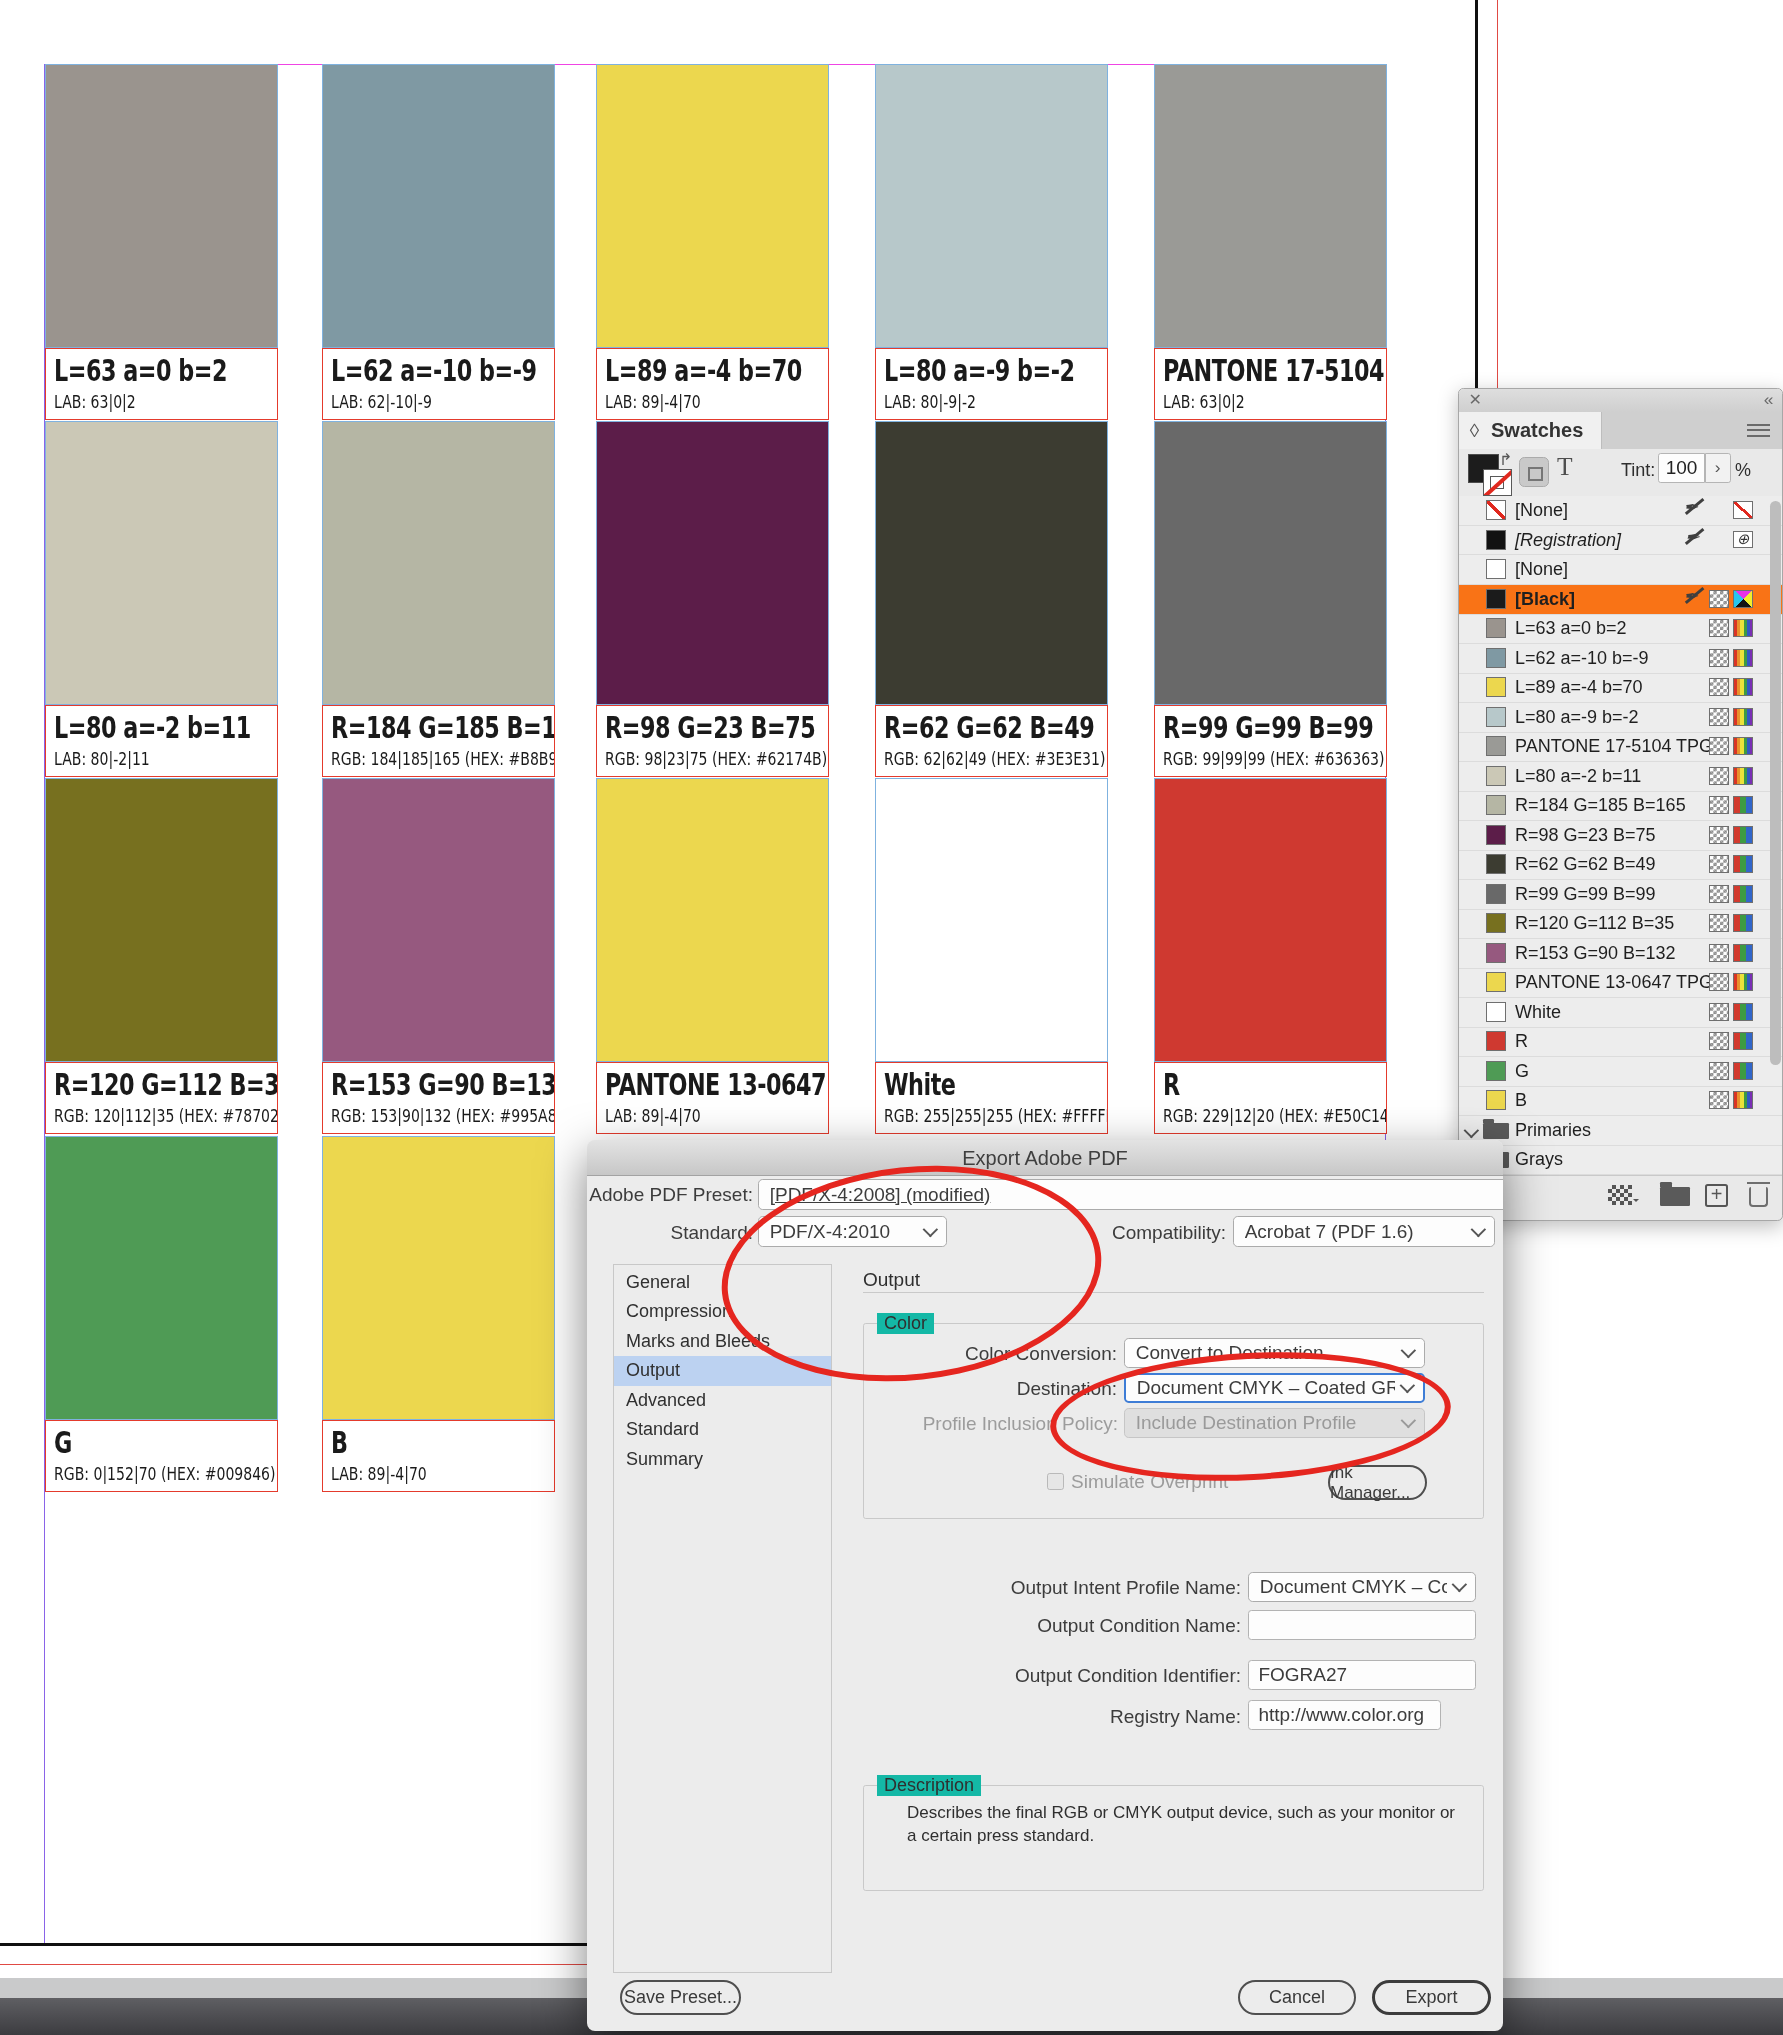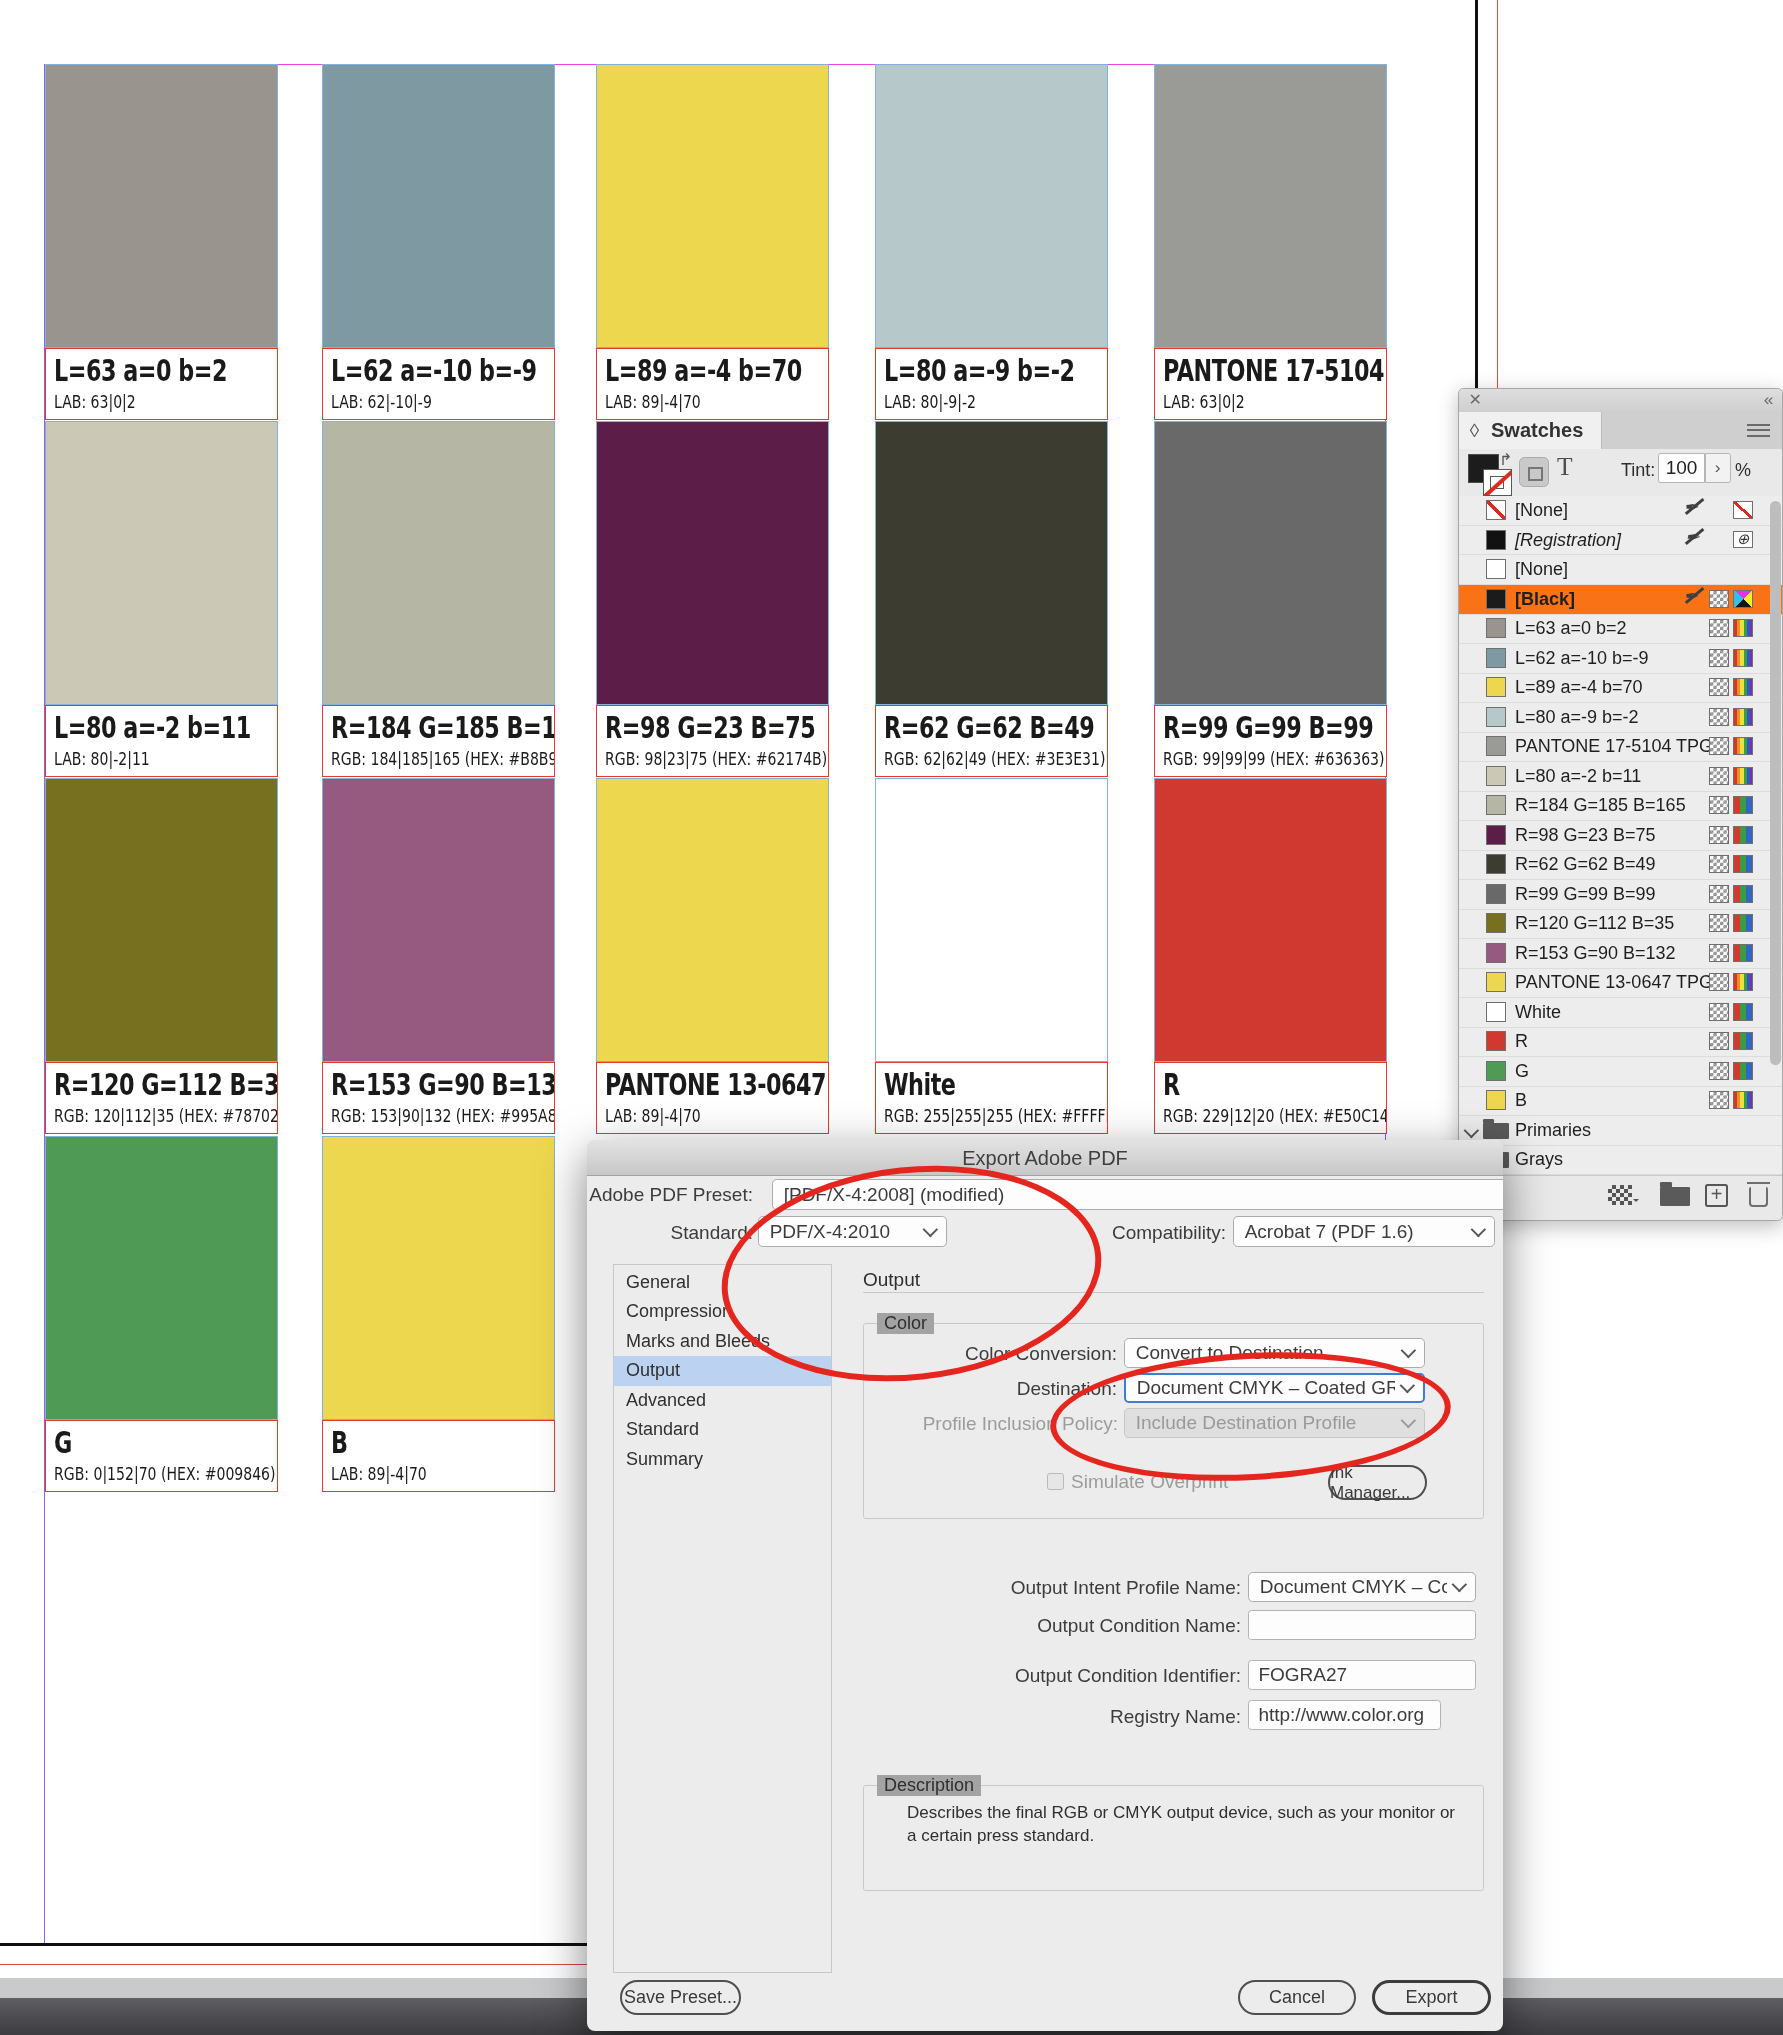--- a/index.html
+++ b/index.html
@@ -120,21 +120,21 @@
   .dd.dis .chev{border-color:#9a9a9a;}
   .tf{position:absolute;background:#fdfdfd;border:1.3px solid #b3b3b3;border-radius:3.4px;box-sizing:border-box;
       display:flex;align-items:center;padding:0 9.4px;white-space:nowrap;overflow:hidden;}
   .dlg-nav{position:absolute;left:26px;top:124px;width:219px;height:709px;background:#ececec;
            border:0.7px solid #c8c8c8;box-sizing:border-box;padding-top:2.7px;}
   .nav-item{height:29.5px;line-height:29.5px;padding-left:12px;font-size:18px;color:#303030;white-space:nowrap;}
   .nav-item.sel{background:#bcd2f1;}
   .sect-head{position:absolute;left:276px;top:129px;font-size:19px;color:#2f2f2f;}
   .sect-div{position:absolute;left:276px;top:152px;width:621px;height:0.7px;background:#c9c9c9;}
   .group{position:absolute;border:1.3px solid #c9c9c9;border-radius:2.7px;box-sizing:border-box;}
-  .group-label{position:absolute;top:-11.4px;left:13.4px;background:#a3a3a3;padding:0 6.7px;font-size:18px;color:#2f2f2f;}
+  .group-label{position:absolute;top:-11.4px;left:13.4px;background:#14b8a6;padding:0 6.7px;font-size:18px;color:#2f2f2f;}
   .cb{position:absolute;width:17.4px;height:17.4px;border:1.3px solid #b9b9b9;border-radius:2.7px;background:#e6e6e6;box-sizing:border-box;}
   .btn{position:absolute;height:35px;border:2px solid #4f4f4f;border-radius:17.4px;box-sizing:border-box;
        display:flex;align-items:center;justify-content:center;font-size:18px;color:#3a3a3a;background:transparent;}
   .btn.default{border-width:3px;border-color:#3c3c3c;}
   .annot{position:absolute;border:6px solid #e5261f;border-radius:50%;background:transparent;}
 </style>
 </head>
 <body>
 
 <div id="doc-layer">
@@ -440,21 +440,21 @@
   </div>
   <div class="pp-scroll"></div>
 </div>
 
 <div id="export-dialog">
   <div class="dlg-titlebar">
     <div class="dlg-title">Export Adobe PDF</div>
   </div>
 
   <div class="flabel" style="left:0;top:44px;width:166px;">Adobe PDF Preset:</div>
-  <div class="dd" style="left:185px;top:39px;width:889px;height:31px;">
+  <div class="dd" style="left:171px;top:39px;width:889px;height:31px;text-decoration:underline;">
     <span>[PDF/X-4:2008] (modified)</span>
       <i class="chev"></i>
   </div>
 
   <div class="flabel" style="left:0;top:82px;width:166px;">Standard:</div>
   <div class="dd" style="left:171px;top:76px;width:189px;height:31px;">
     <span>PDF/X-4:2010</span>
       <i class="chev"></i>
   </div>
 

